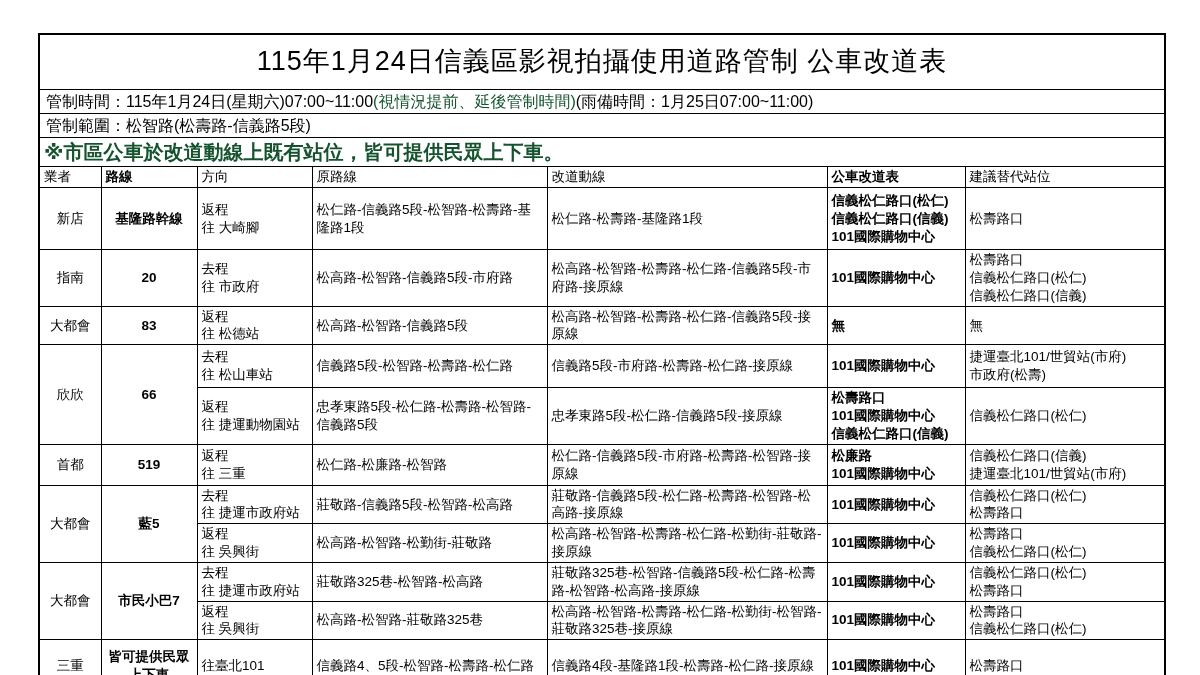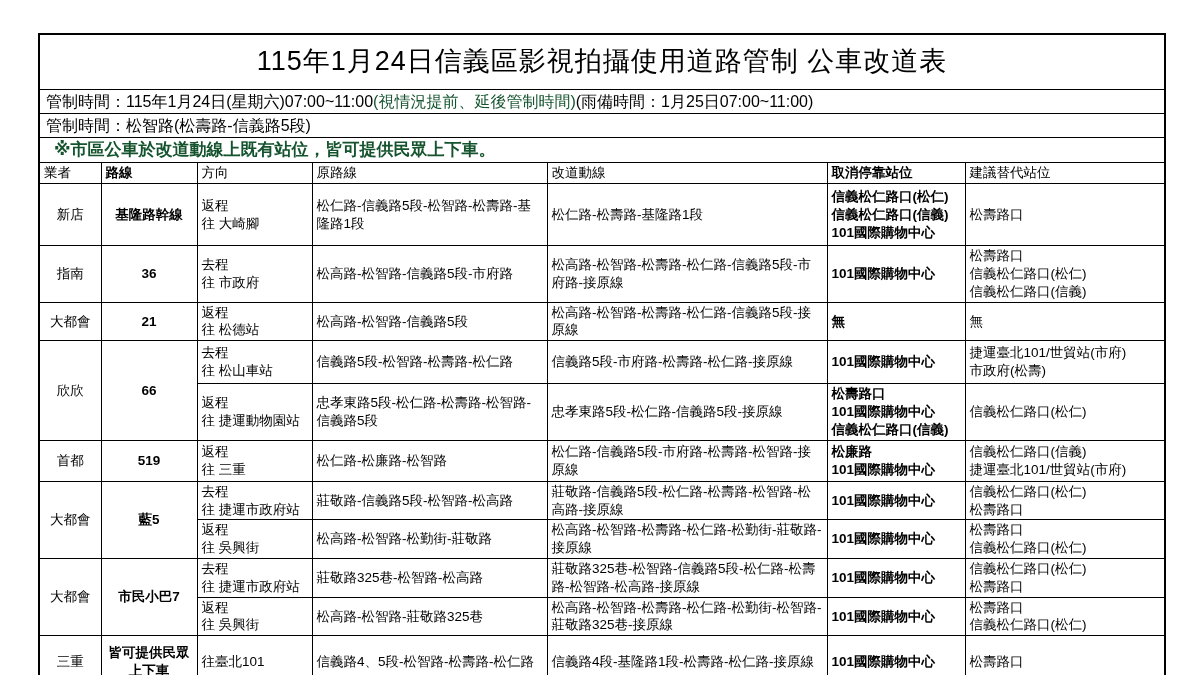--- a/index.html
+++ b/index.html
@@ -22,21 +22,21 @@
     white-space:pre-line;
     overflow:hidden;
     text-align:left;
     font-weight:normal;
   }
   .title-cell{
     text-align:center;font-size:27px;line-height:1.25;padding:10px 0;
     letter-spacing:1px;
   }
   .info-cell{font-size:16px;padding:1px 6px;}
-  .note-cell{font-size:17px;padding:1px 14px;}
+  .note-cell{font-size:20px;padding:1px 4px;}
   .red{color:#14532d;}
   th{text-align:left;font-size:13.5px;}
   .bold{font-weight:bold;}
   .center{text-align:center;}
 </style>
 </head>
 <body>
 
 <div class="sheet">
   <table>
@@ -53,66 +53,66 @@
     <tbody>
         <tr style="height:36px">
       <td colspan="7" class="title-cell">115年1月24日信義區影視拍攝使用道路管制 公車改道表</td>
     </tr>
 
     <tr style="height:23px">
       <td colspan="7" class="info-cell"><span>管制時間：115年1月24日(星期六)07:00~11:00</span><span class="red">(視情況提前、延後管制時間)</span><span>(雨備時間：1月25日07:00~11:00)</span></td>
     </tr>
 
     <tr style="height:23px">
-      <td colspan="7" class="info-cell">管制時間：松智路(松壽路-信義路5段)</td>
+      <td colspan="7" class="info-cell">管制範圍：松智路(松壽路-信義路5段)</td>
     </tr>
 
     <tr style="height:24px">
       <td colspan="7" class="note-cell red bold">※市區公車於改道動線上既有站位，皆可提供民眾上下車。</td>
     </tr>
 
     <tr style="height:19px">
       <th>業者</th>
       <th class="bold">路線</th>
       <th>方向</th>
       <th>原路線</th>
       <th>改道動線</th>
-      <th class="bold">取消停靠站位</th>
+      <th class="bold">公車改道表</th>
       <th>建議替代站位</th>
     </tr>
 
     <tr style="height:62px">
       <td class="center">新店</td>
       <td class="center bold">基隆路幹線</td>
       <td>返程
 往 大崎腳</td>
       <td>松仁路-信義路5段-松智路-松壽路-基隆路1段</td>
       <td>松仁路-松壽路-基隆路1段</td>
       <td class="bold">信義松仁路口(松仁)
 信義松仁路口(信義)
 101國際購物中心</td>
       <td>松壽路口</td>
     </tr>
 
     <tr style="height:53px">
       <td class="center">指南</td>
-      <td class="center bold">36</td>
+      <td class="center bold">20</td>
       <td>去程
 往 市政府</td>
       <td>松高路-松智路-信義路5段-市府路</td>
       <td>松高路-松智路-松壽路-松仁路-信義路5段-市府路-接原線</td>
       <td class="bold">101國際購物中心</td>
       <td>松壽路口
 信義松仁路口(松仁)
 信義松仁路口(信義)</td>
     </tr>
 
     <tr style="height:37px">
       <td class="center">大都會</td>
-      <td class="center bold">21</td>
+      <td class="center bold">83</td>
       <td>返程
 往 松德站</td>
       <td>松高路-松智路-信義路5段</td>
       <td>松高路-松智路-松壽路-松仁路-信義路5段-接原線</td>
       <td class="bold">無</td>
       <td>無</td>
     </tr>
 
     <tr style="height:43px">
       <td rowspan="2" class="center">欣欣</td>

